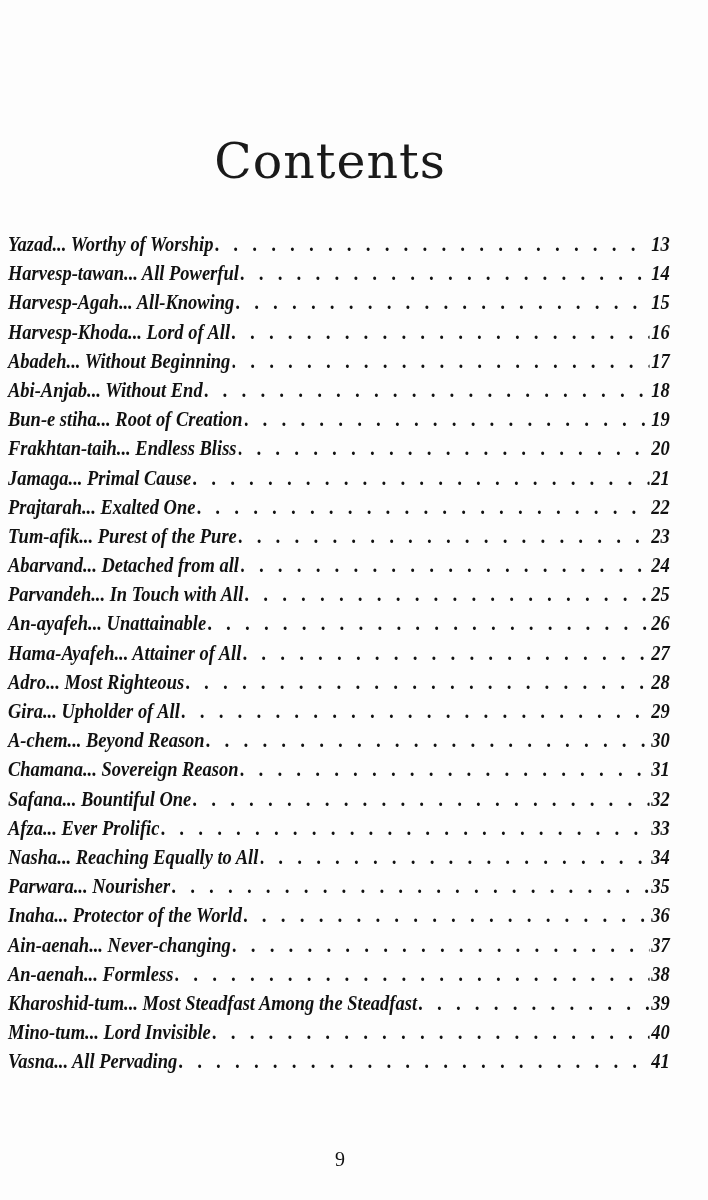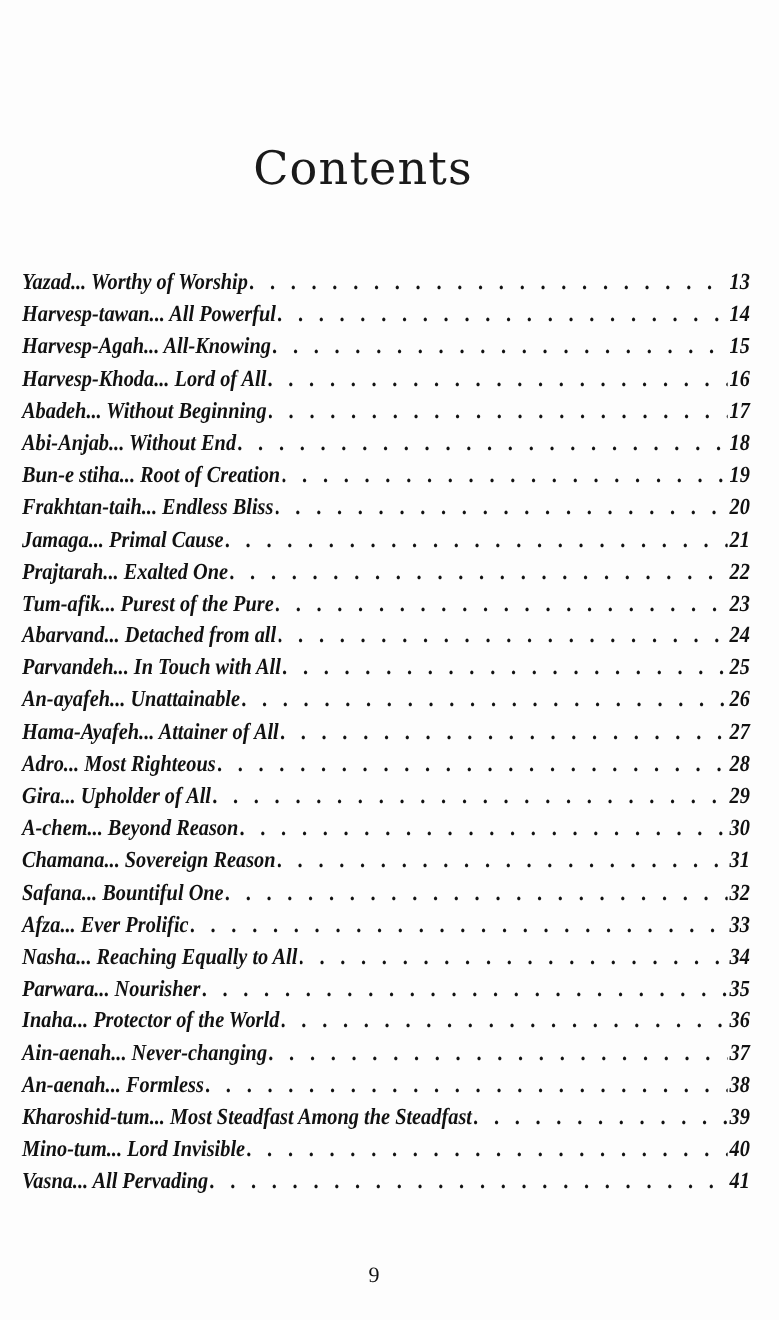--- a/index.html
+++ b/index.html
@@ -3,23 +3,23 @@
   <meta charset="utf-8">
   <style>
     html, body { margin: 0; padding: 0; background: #fdfdfd; }
     body {
       width: 708px; height: 1200px; position: relative; overflow: hidden;
       font-family: "Liberation Serif", serif; color: #111;
     }
     .title {
       position: absolute; top: 100px; left: 0; width: 660px;
       text-align: center; font-family: "DejaVu Serif", serif;
-      font-size: 42px; font-weight: normal; letter-spacing: 1px; color: #1a1a1a;
+      font-size: 49px; font-weight: normal; letter-spacing: 1px; color: #1a1a1a;
     }
-    .toc { position: absolute; top: 228px; left: 4px; width: 662px; margin: 16px; padding: 0; list-style: none; }
+    .toc { position: absolute; top: 228px; left: 4px; width: 662px; margin: 4px; padding: 0; list-style: none; }
     .row {
       display: flex; align-items: baseline; height: 29.2px;
       font-style: italic; font-weight: bold; font-size: 21px;
       transform: scaleX(0.88); transform-origin: left center; width: 752px;
     }
     .row .label { white-space: nowrap; }
     .row .dots {
       flex: 1; overflow: hidden; white-space: nowrap; margin: 0 2px;
       letter-spacing: 5.5px;
     }

